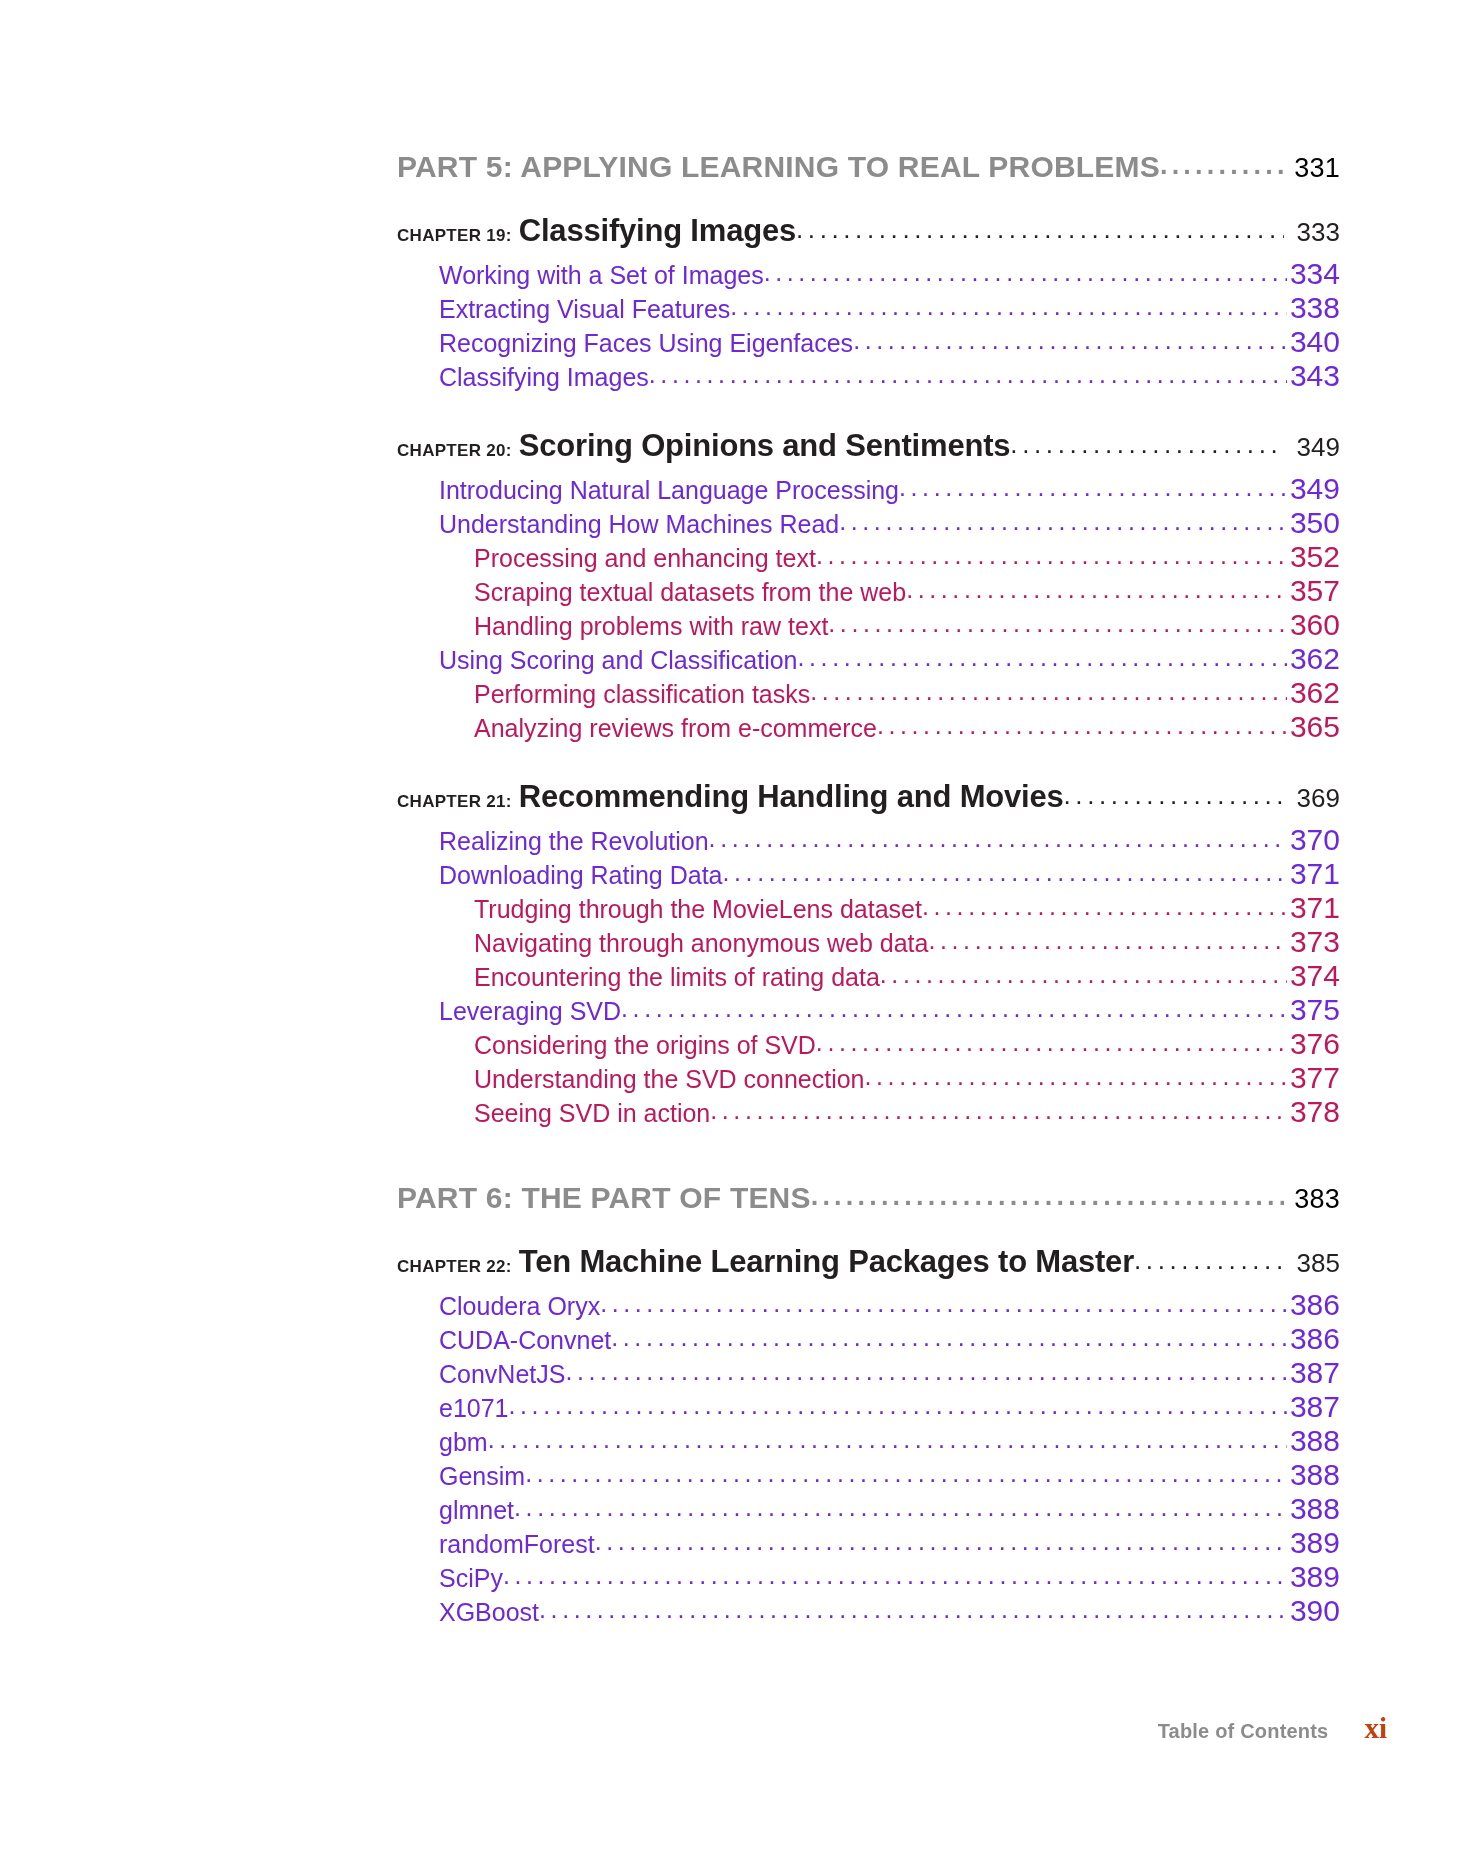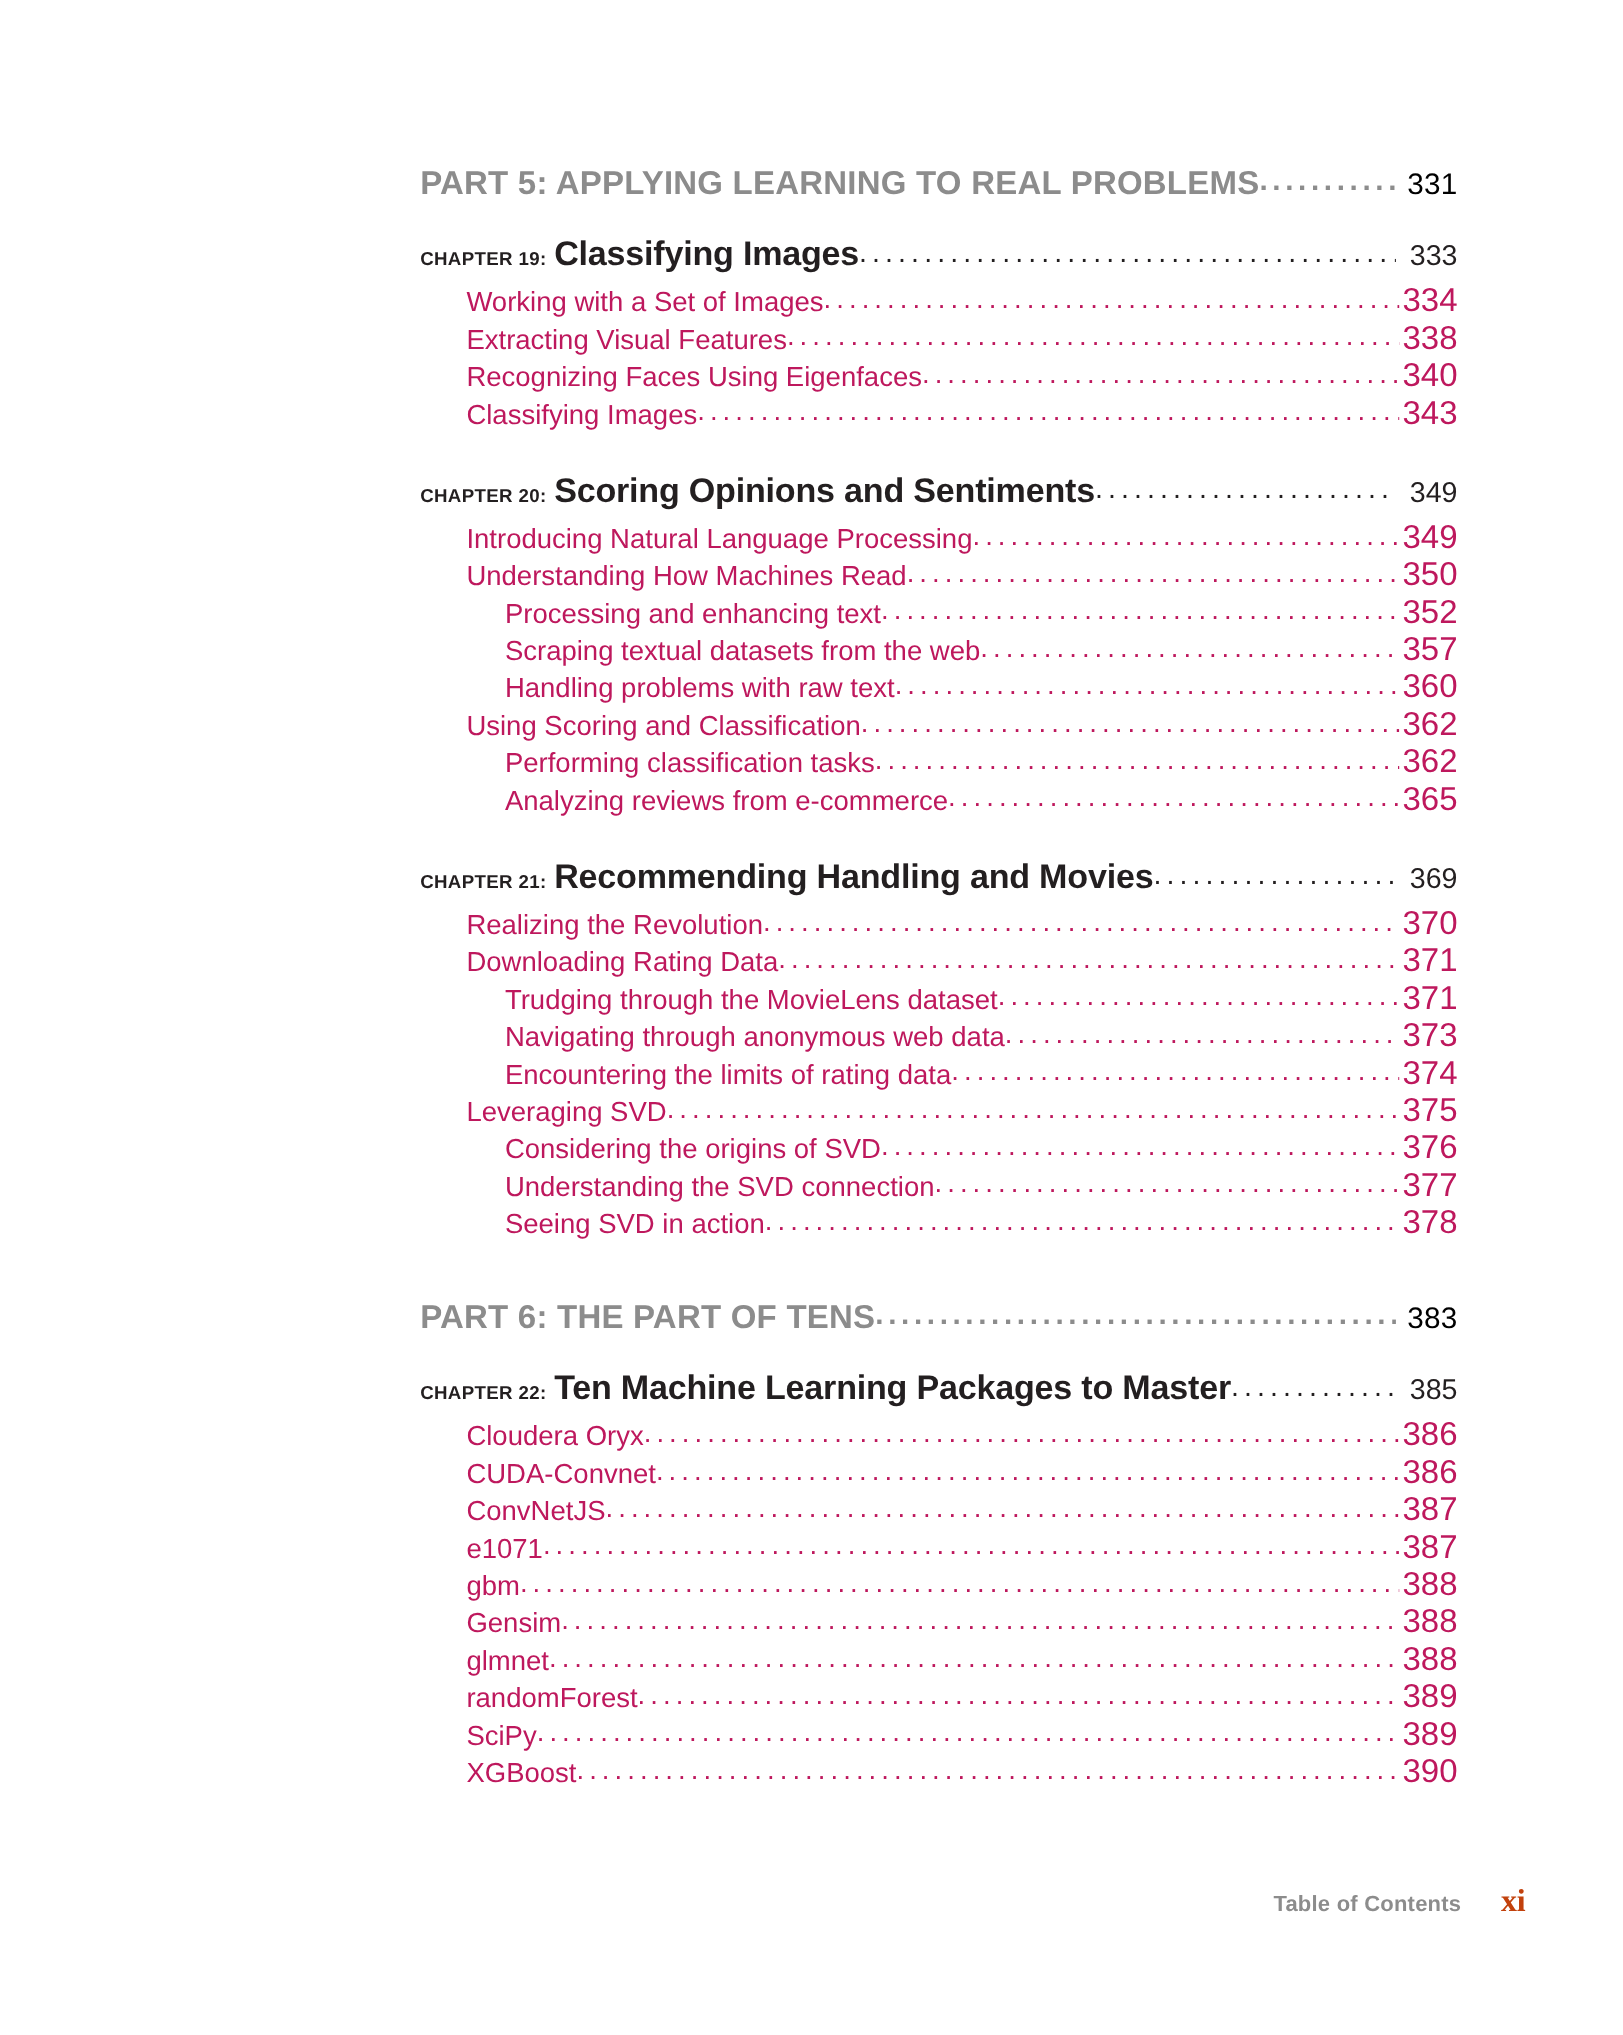--- a/index.html
+++ b/index.html
@@ -32,20 +32,21 @@
     left: 382px;
     top: 150px;
     width: 943px;
   }
 
   
   .row {
     display: flex;
     align-items: baseline;
     width: 100%;
+    margin-left: 15px;
   }
   .row .label { white-space: nowrap; flex: 0 0 auto; }
   .row .leader {
     flex: 1 1 auto;
     overflow: hidden;
     white-space: nowrap;
     min-width: 8px;
   }
   .row .pagenum { flex: 0 0 auto; text-align: right; white-space: nowrap; }
 
@@ -103,21 +104,21 @@
   .chapter-row .pagenum {
     font-size: 26px;
     font-weight: normal;
     min-width: 56px;
   }
 
   
   .lvl1-row {
     font-size: 25px;
     font-weight: normal;
-    color: #be185d;
+    color: #6d28d9;
     padding-left: 42px;
   }
   .lvl1-row .leader,
   .lvl2-row .leader {
     font-size: 25px;
     letter-spacing: 4.6px;
     position: relative;
     top: -3px;
   }
   .lvl1-row .pagenum,

